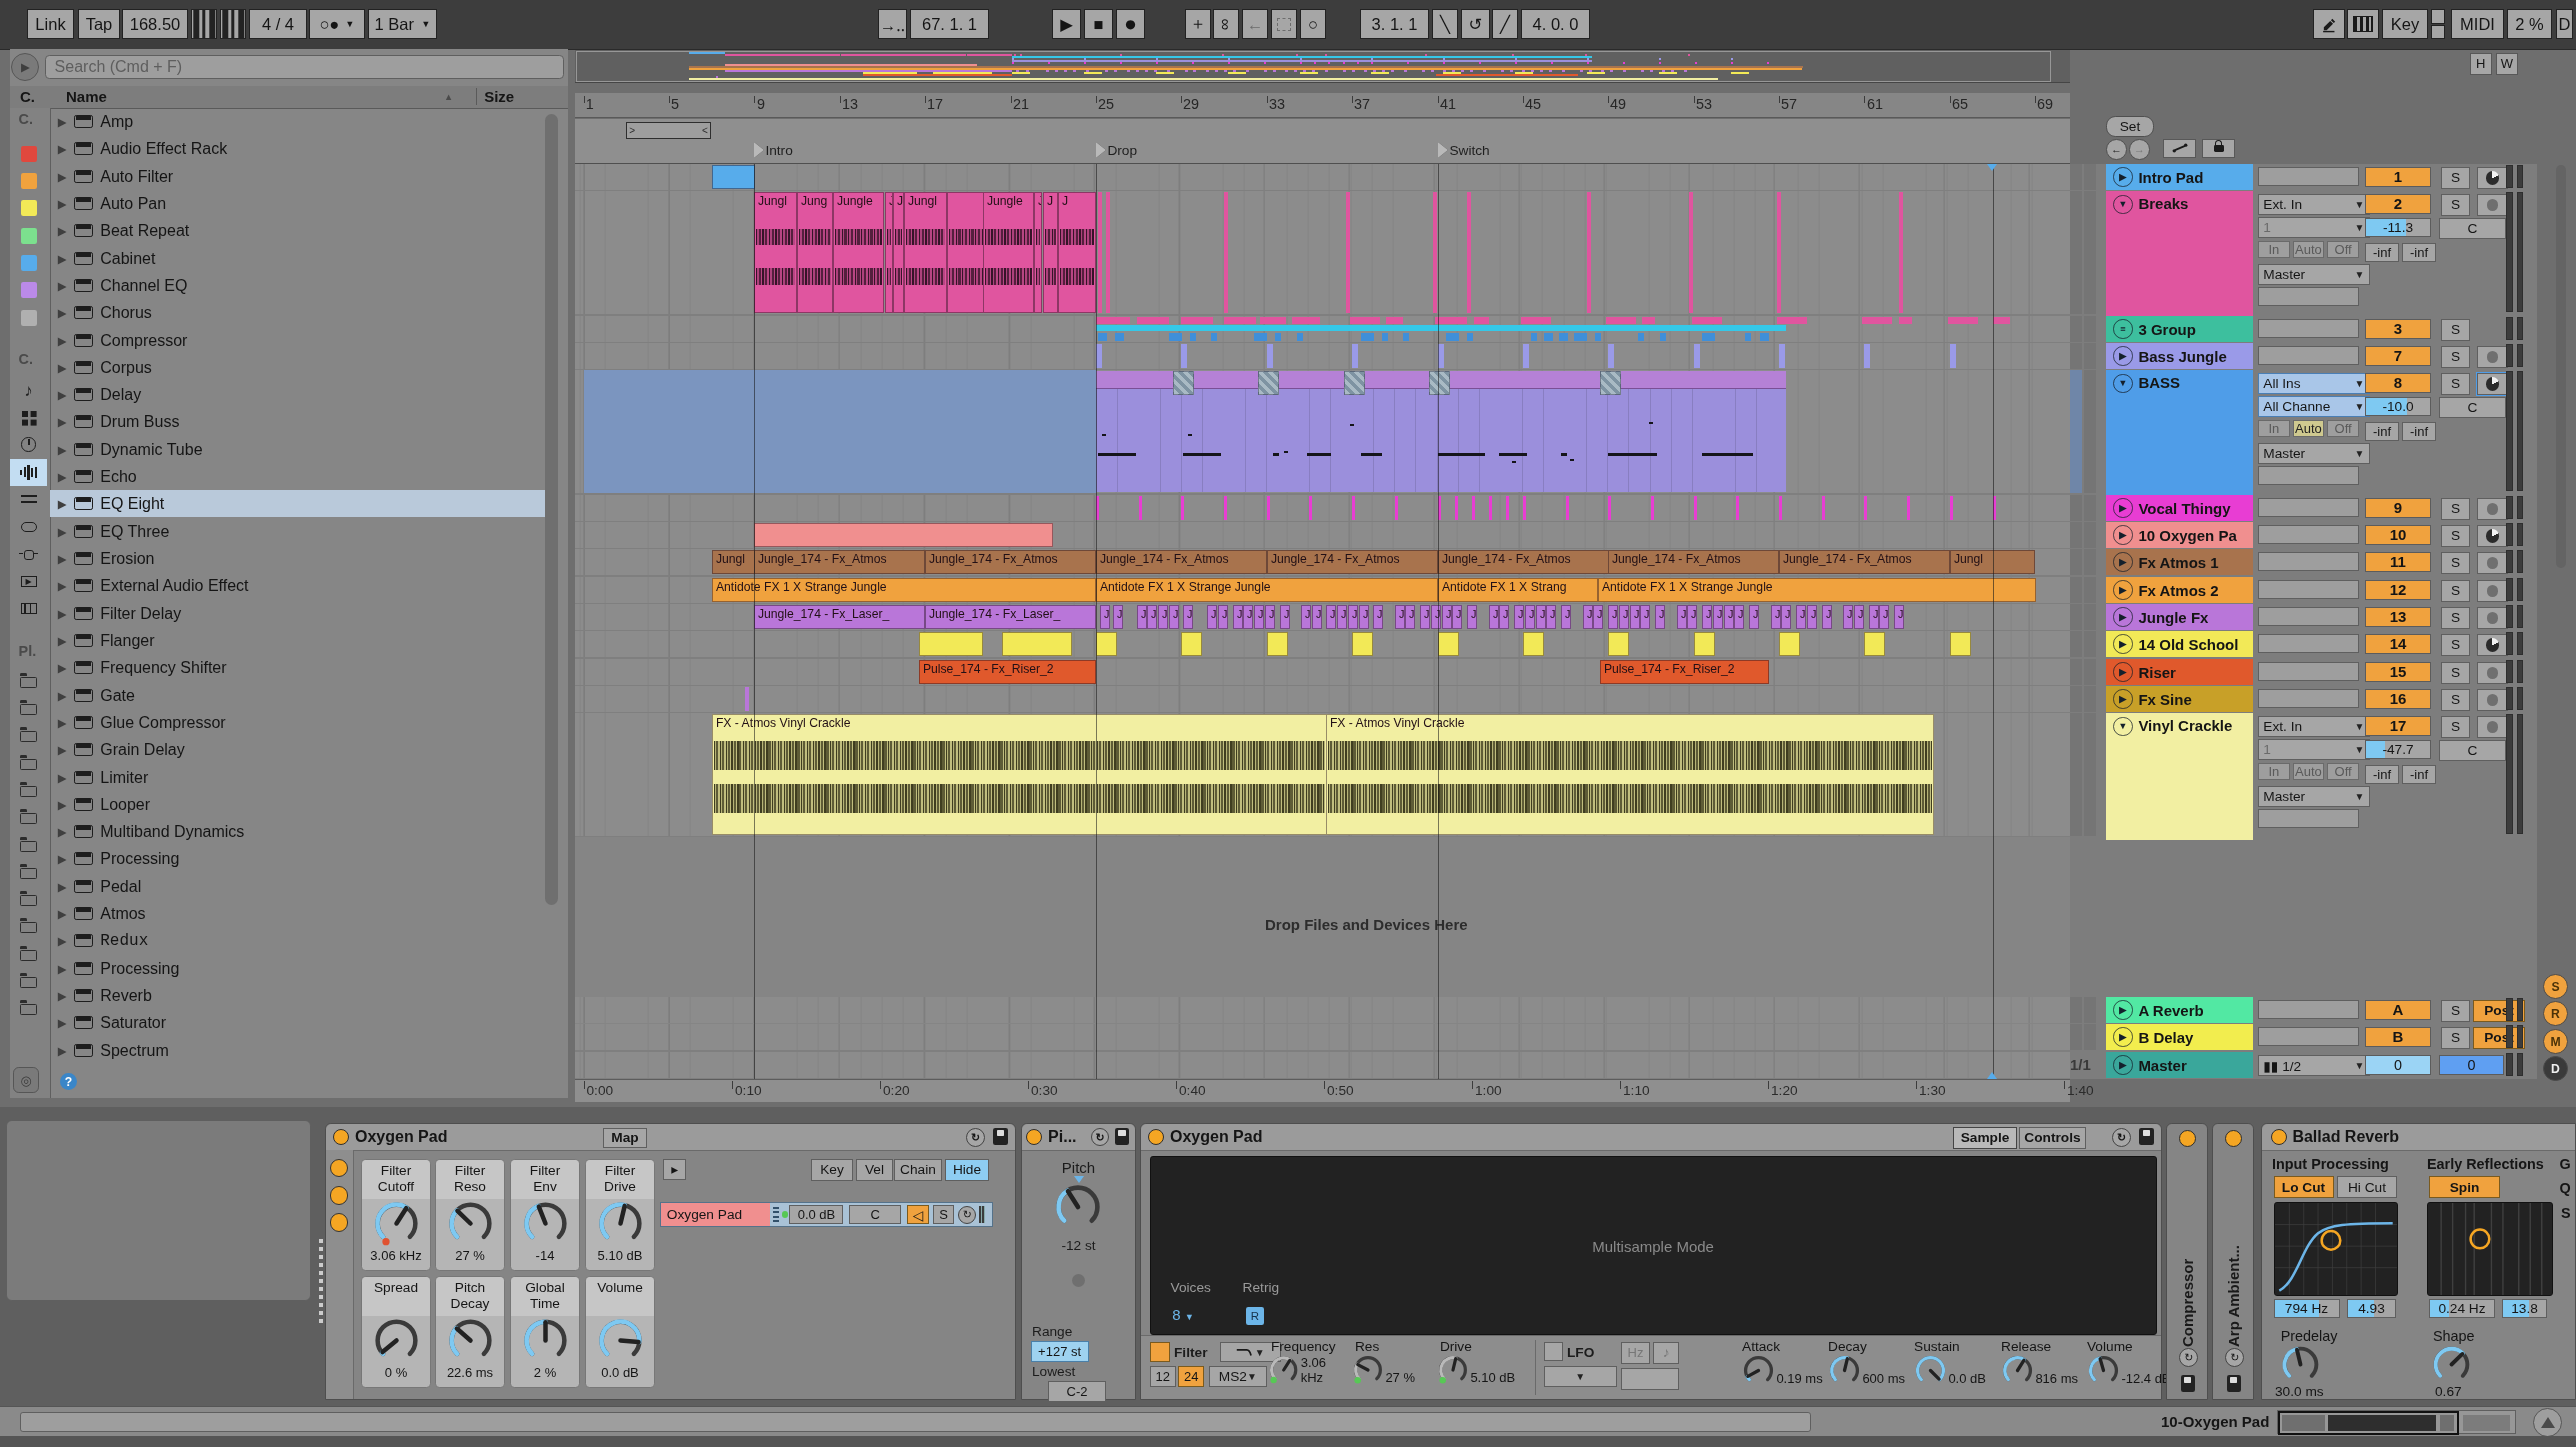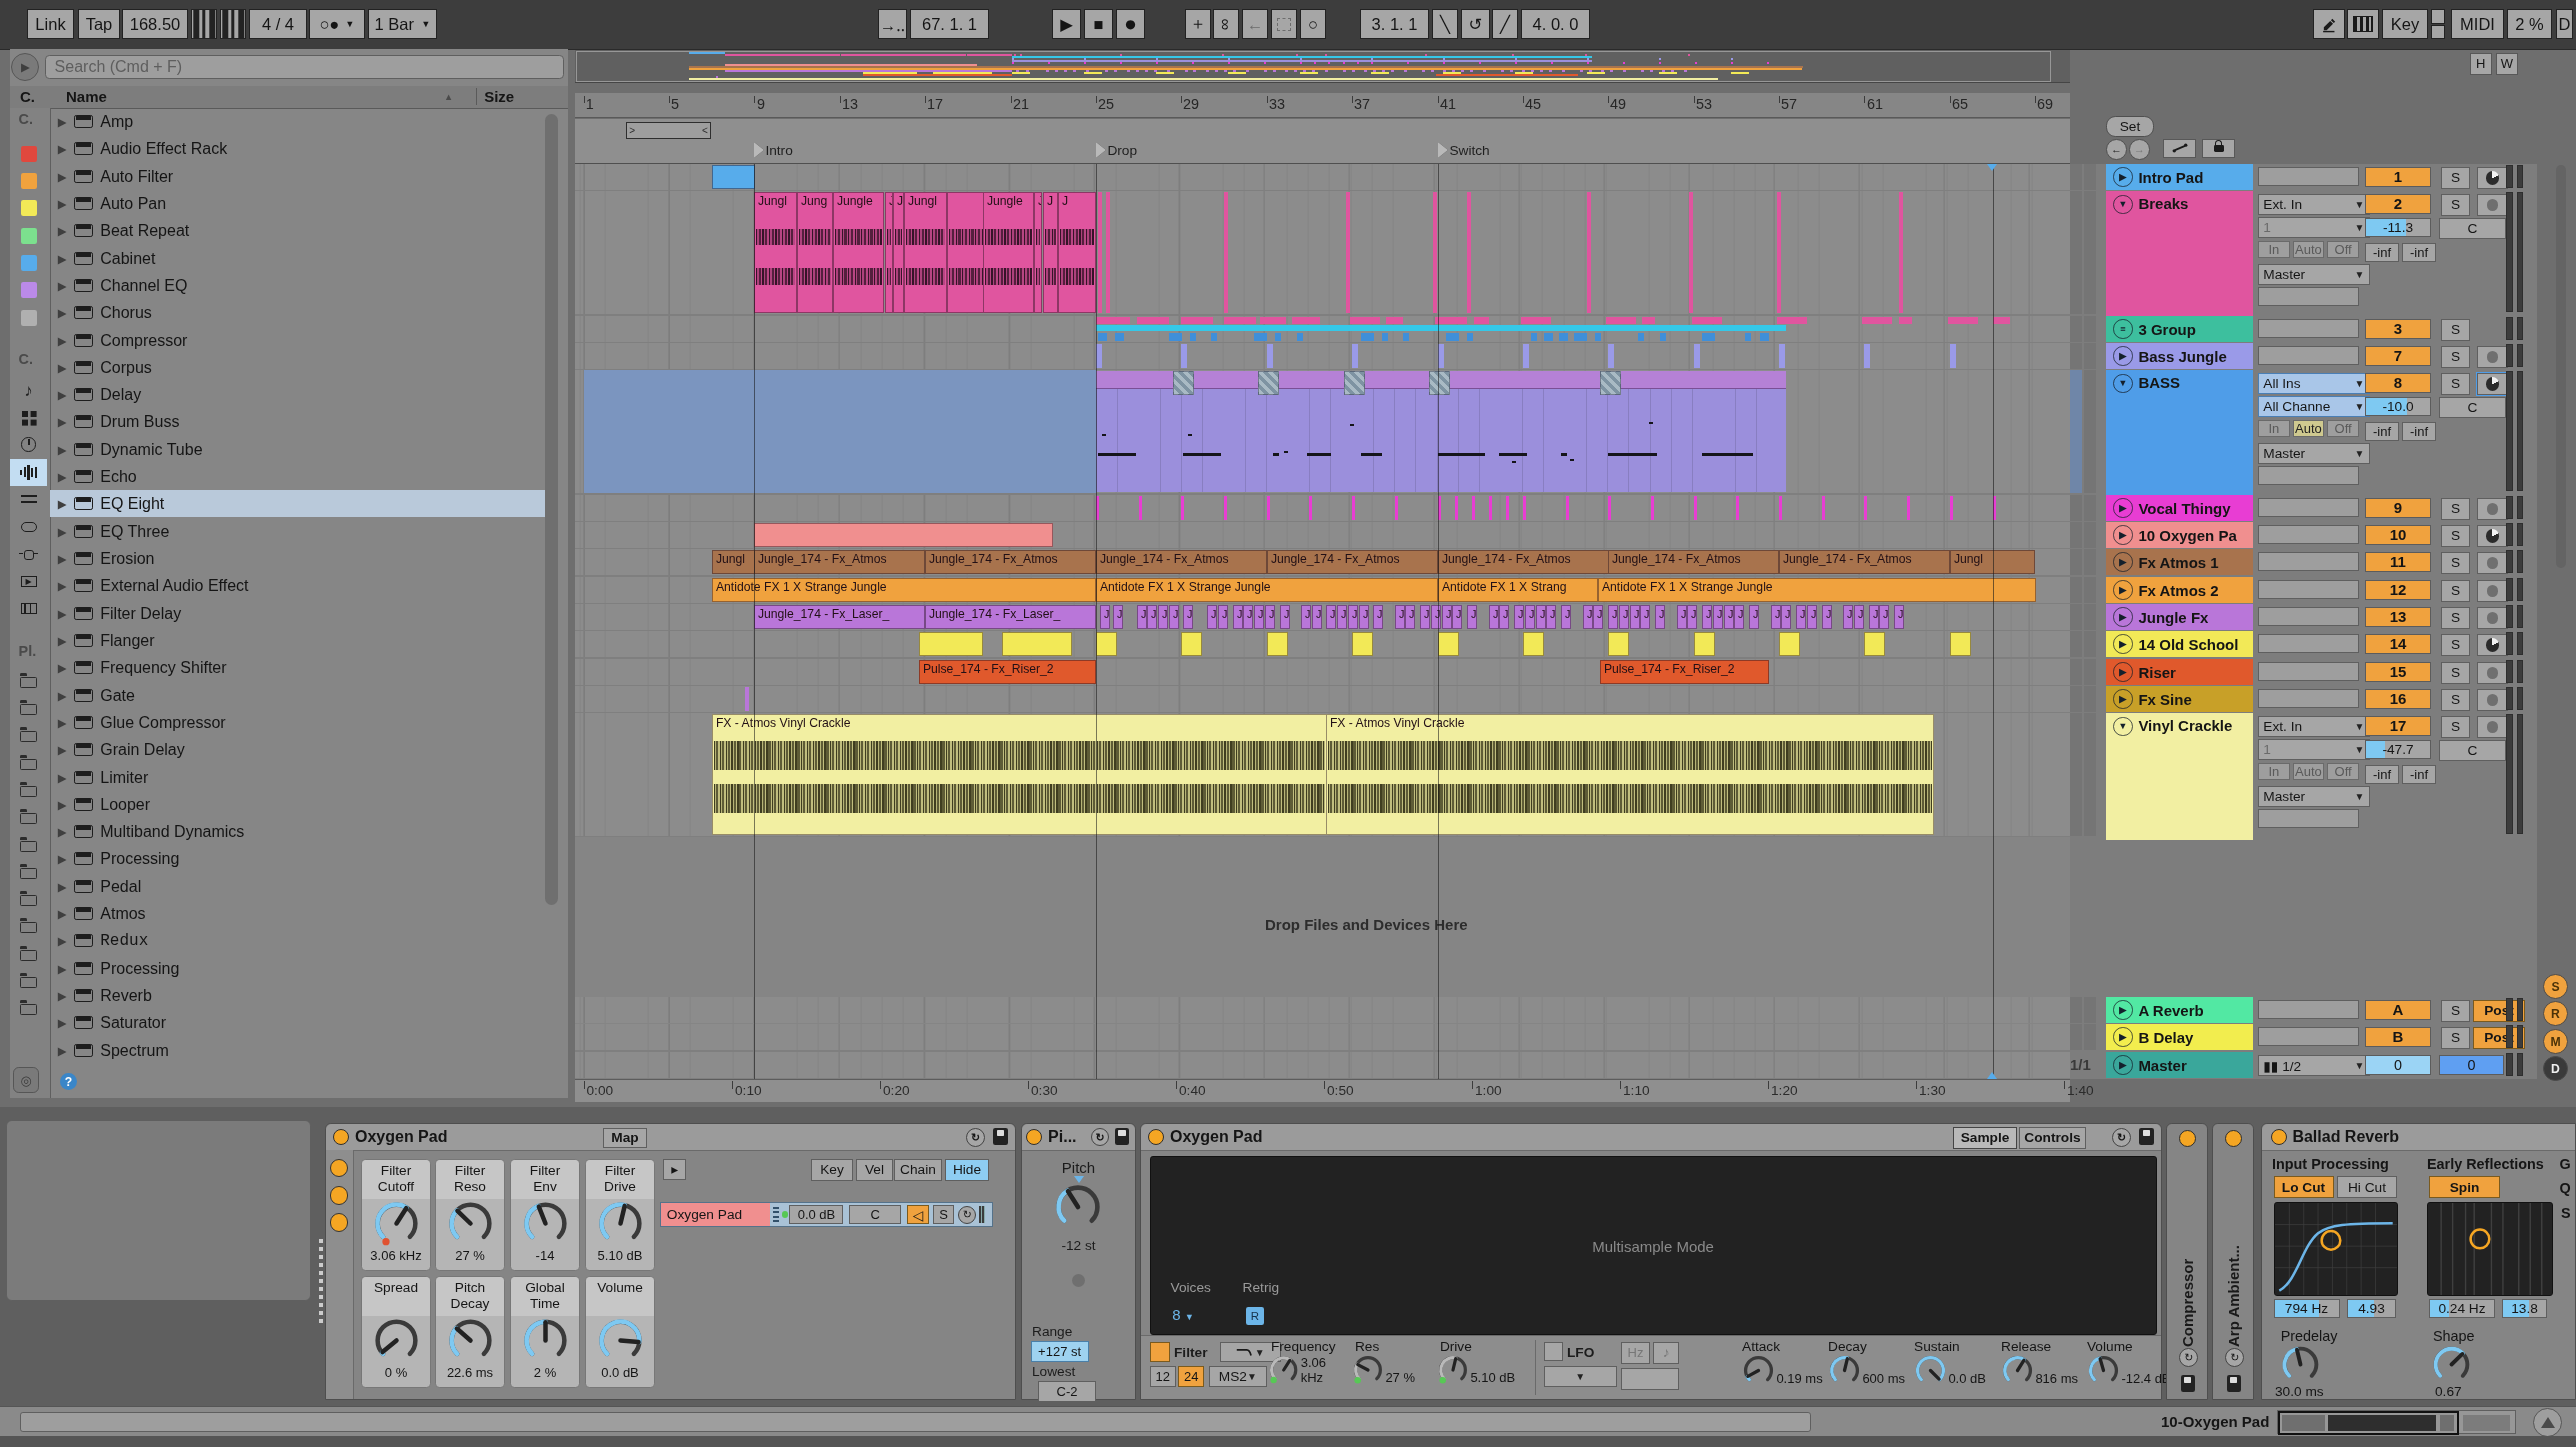--- a/index.html
+++ b/index.html
@@ -1700,21 +1700,21 @@
       <div class="abs" id="pitchknob" style="left:33px;top:60px;"><svg width="46" height="46" viewBox="0 0 64 64">
             <path d="M 12.9 51.1 A 27 27 0 1 1 51.1 51.1" stroke="#3a3a3a" stroke-width="6.4" fill="none" stroke-linecap="round"></path>
             <path d="M 12.9 51.1 A 27 27 0 0 1 17.5 9.2" stroke="#7ec9f2" stroke-width="6.4" fill="none" stroke-linecap="round"></path>
             <line x1="32" y1="32" x2="18.1" y2="10.0" stroke="#222" stroke-width="6.4" stroke-linecap="round"></line>
           </svg></div>
       <div class="abs klabel" style="left:0;right:0;top:114px;text-align:center;">-12 st</div>
       <div class="abs" style="left:50px;top:150px;width:13px;height:13px;border-radius:50%;background:#6f6f6f;"></div>
       <div class="abs klabel" style="left:10px;top:200px;">Range</div>
       <div class="abs" style="left:8.6px;top:217px;width:56px;height:18.7px;background:#9ed2f0;border:0.7px solid #4a7fa8;display:flex;align-items:center;justify-content:center;font-size:13px;">+127 st</div>
       <div class="abs klabel" style="left:10px;top:240px;">Lowest</div>
-      <div class="abs graybtn" style="left:16px;top:257px;width:56px;height:18.7px;font-size:13px;text-align:center;">C-2</div>
+      <div class="abs graybtn" style="left:26px;top:257px;width:56px;height:18.7px;font-size:13px;text-align:center;">C-2</div>
     </div>
 
     <div class="device" style="left:1140px;width:1022px;">
       <div class="dtitle">
         <span class="oncirc"></span>
         <span>Oxygen Pad</span>
         <div class="graybtn" style="position:absolute;right:144px;top:2.9px;width:62px;height:20px;background:#b9b9b9;border-color:#444;">Sample</div>
         <div class="graybtn" style="position:absolute;right:75px;top:2.9px;width:65px;height:20px;">Controls</div>
         <div class="swap" style="position:absolute;right:30px;top:4.3px;">↻</div>
         <div class="saveic" style="position:absolute;right:7.2px;top:4.3px;"></div>

